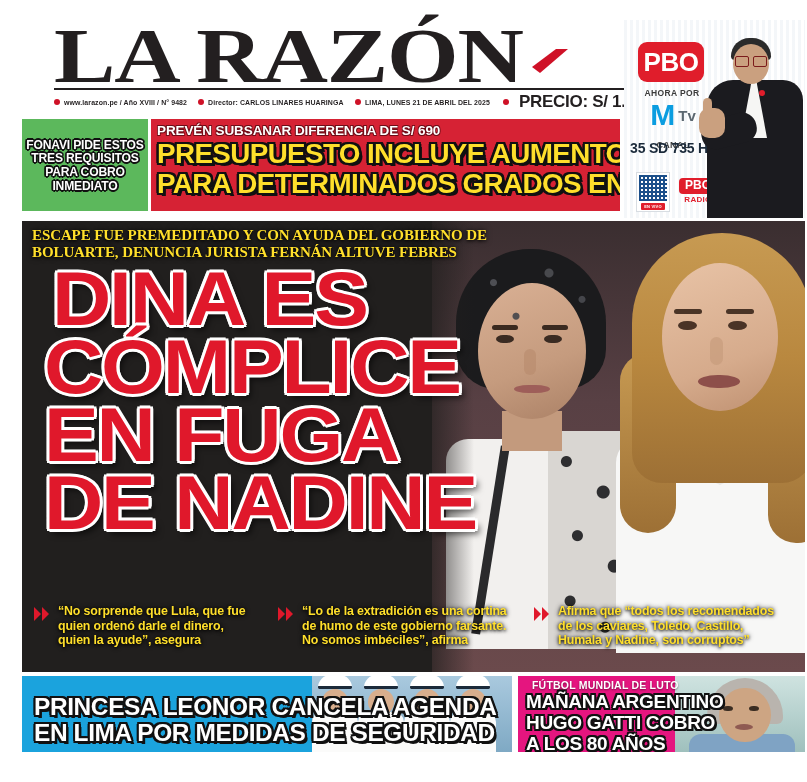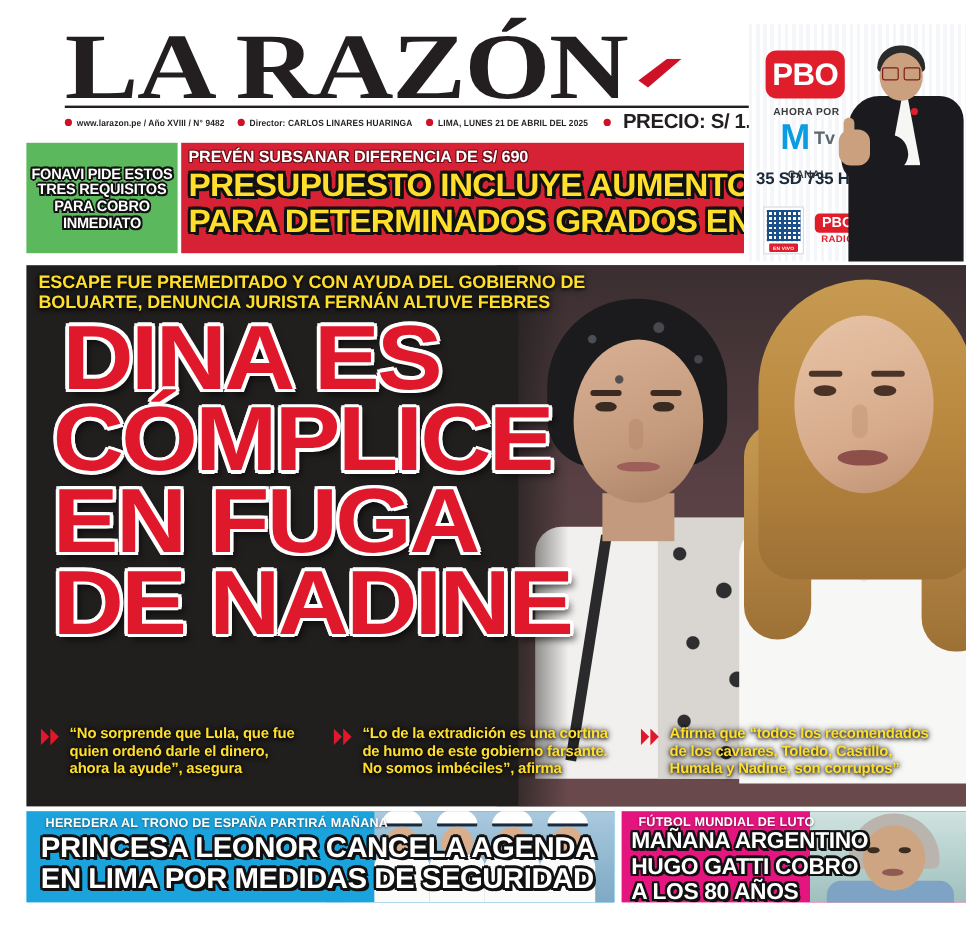--- a/index.html
+++ b/index.html
@@ -277,21 +277,21 @@
     background:linear-gradient(180deg,#c79a52,#9d7035);
   }
 
   .main-fade{
     position:absolute;left:392px;top:0;width:60px;height:451px;
     background:linear-gradient(90deg,#211f1e 0%,rgba(33,31,30,0) 100%);
   }
 
   .kicker{
     position:absolute;left:10px;top:6px;width:520px;
-    font-family:Liberation Sans, sans-serif;
+    font-family:Liberation Serif, serif;
     font-weight:bold;font-size:15px;line-height:17px;color:#ffdf2b;
     letter-spacing:-0.1px;
     text-shadow:0 1px 3px rgba(0,0,0,.9),0 0 6px rgba(0,0,0,.85);
   }
 
   .bighead{
     position:absolute;left:8px;top:44px;width:540px;
   }
   .bh-line{
     font-family:"Liberation Sans", sans-serif;
@@ -544,21 +544,21 @@
       <div class="qbox q1">
         <span class="chev">
           <svg width="18" height="14" viewBox="0 0 18 14">
             <polygon points="0,0 7,7 0,14" fill="#e0182b"></polygon>
             <polygon points="8,0 15,7 8,14" fill="#e0182b"></polygon>
           </svg>
         </span>
         <span class="qtxt">
           <span>“No sorprende que Lula, que fue</span><br>
           <span>quien ordenó darle el dinero,</span><br>
-          <span>ahora la ayude”, asegura</span>
+          <span>quien la ayude”, asegura</span>
         </span>
       </div>
 
       <div class="qbox q2">
         <span class="chev">
           <svg width="18" height="14" viewBox="0 0 18 14">
             <polygon points="0,0 7,7 0,14" fill="#e0182b"></polygon>
             <polygon points="8,0 15,7 8,14" fill="#e0182b"></polygon>
           </svg>
         </span>
@@ -603,21 +603,20 @@
         <div class="s-face"></div>
         <div class="s-body"></div>
       </div>
       <div class="sailor sD">
         <div class="s-cap"></div>
         <div class="s-face"></div>
         <div class="s-body"></div>
       </div>
     </div>
     <div class="bl-fade"></div>
-    <div class="bl-kicker">HEREDERA AL TRONO DE ESPAÑA PARTIRÁ MAÑANA</div>
     <div class="bl-h1">PRINCESA LEONOR CANCELA AGENDA</div>
     <div class="bl-h2">EN LIMA POR MEDIDAS DE SEGURIDAD</div>
   </div>
 
   <div class="bottom-right">
     <div class="br-photo">
       <div class="br-shirt"></div>
       <div class="br-hair"></div>
       <div class="br-face"></div>
       <div class="br-eye1"></div>

